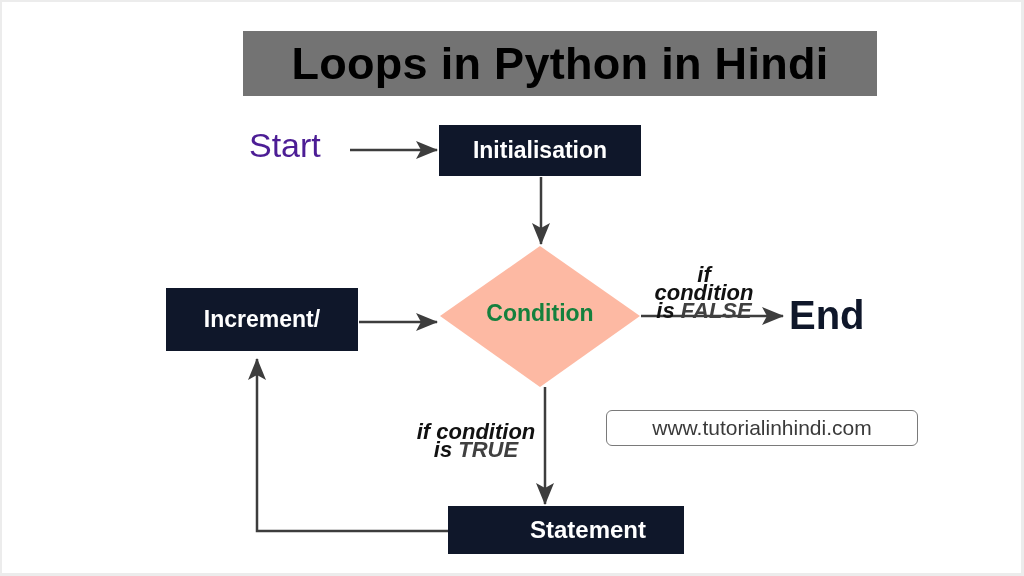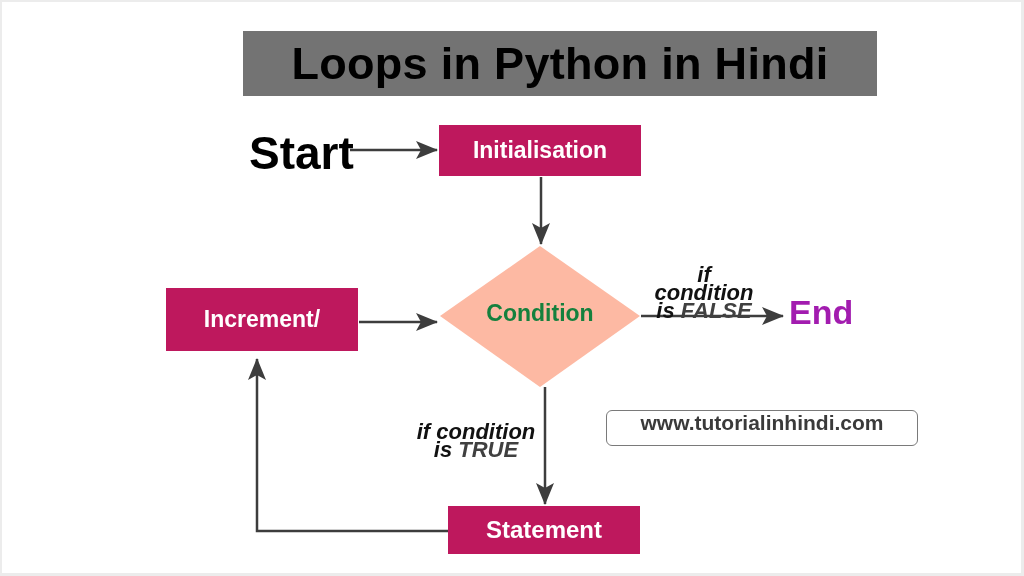--- a/index.html
+++ b/index.html
@@ -11,33 +11,33 @@
     position: absolute; left: 2px; top: 2px; width: 1019px; height: 571px;
     background: #ffffff;
   }
   .abs { position: absolute; }
   .title-box {
     left: 195px; top: 31px; width: 634px; height: 65px; background: #737373;
     display: flex; align-items: center; justify-content: center; margin-left: 48px;
   }
   .title-text { font-size: 45px; font-weight: bold; color: #000; letter-spacing: 0.3px; }
   .orange-box {
-    background: #be185d; color: #fff; font-weight: bold;
+    background: #0f172a; color: #fff; font-weight: bold;
     display: flex; align-items: center; justify-content: center; text-align: center;
   }
-  .start-text { left: 249px; top: 126px; font-size: 46px; font-weight: bold; color: #000000; }
-  .end-text { left: 789px; top: 293px; font-size: 34px; font-weight: bold; color: #a21caf; }
+  .start-text { left: 249px; top: 126px; font-size: 34px; font-weight: normal; color: #4c1d95; }
+  .end-text { left: 789px; top: 293px; font-size: 40px; font-weight: bold; color: #0f172a; }
   .cond-label {
     font-size: 22px; font-weight: bold; color: #111; line-height: 18px; text-align: center; font-style: italic;
   }
   .cond-label .hl { color: #404040; }
   .url-box {
     left: 606px; top: 410px; width: 310px; height: 34px; border: 1px solid #7a7a7a;
-    border-radius: 6px; display: flex; align-items: flex-start; justify-content: center;
-    font-size: 21px; font-weight: bold; color: #3a3a3a; background: #fff;
+    border-radius: 6px; display: flex; align-items: center; justify-content: center;
+    font-size: 21px; font-weight: normal; color: #3a3a3a; background: #fff;
   }
   svg.arrows { position: absolute; left: 0; top: 0; }
   .diamond-text {
     left: 440px; top: 300px; width: 200px; text-align: center;
     font-size: 23px; font-weight: bold; color: #15803d;
   }
 </style>
 </head>
 <body>
 
@@ -93,15 +93,15 @@
 
 <div class="abs cond-label" style="left:416px; top:423px; width:120px;">
   <div>if condition</div>
   <div><span>is </span><span class="hl">TRUE</span></div>
 </div>
 
 <div class="abs url-box">
   <span>www.tutorialinhindi.com</span>
 </div>
 
-<div class="abs orange-box" style="left:448px; top:506px; width:192px; height:48px; font-size:24px;">
+<div class="abs orange-box" style="left:448px; top:506px; width:192px; height:48px; font-size:24px;padding-left:44px;">
   <span>Statement</span>
 </div>
 
 </body></html>

